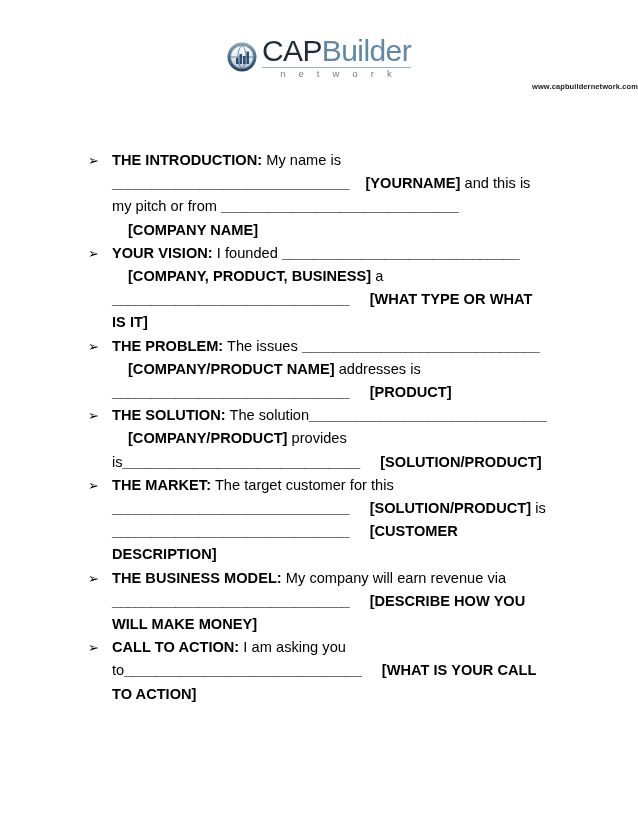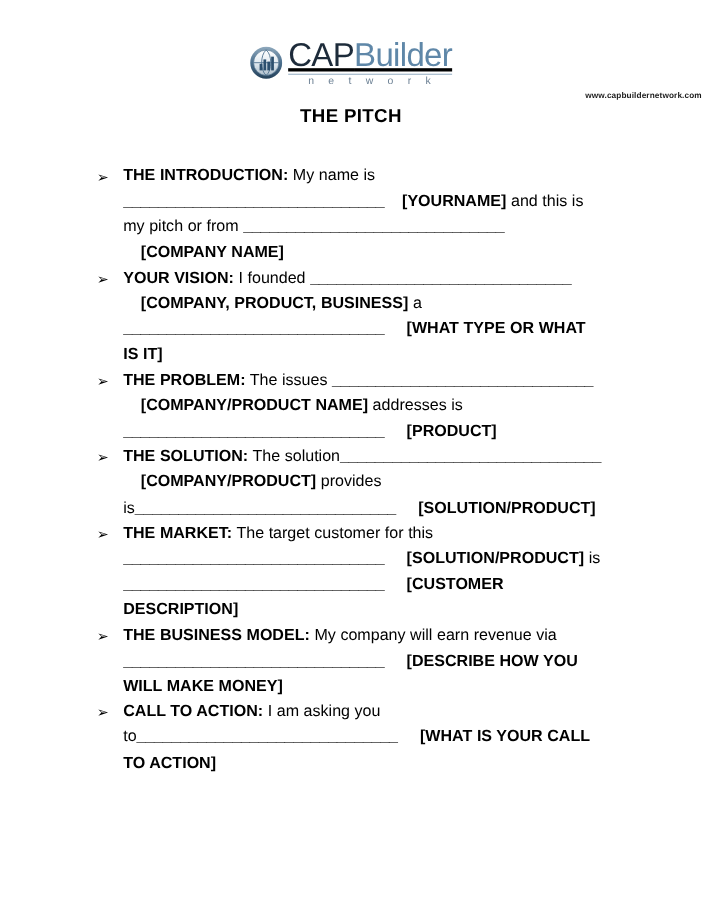--- a/index.html
+++ b/index.html
@@ -51,21 +51,20 @@
     align-items: stretch;
     line-height: 1;
   }
   .logo-main {
     font-family: "Liberation Sans", sans-serif;
     font-size: 30px;
     letter-spacing: -0.6px;
     line-height: 1;
     white-space: nowrap;
     text-align: left;
-    text-decoration: underline;
   }
   .logo-cap {
     color: #1d2b3a;
     font-weight: 400;
   }
   .logo-builder {
     color: #5f87a8;
     font-weight: 400;
   }
   .logo-rule {
@@ -175,21 +174,20 @@
       </svg>
       <div class="logo-word">
         <div class="logo-main"><span class="logo-cap">CAP</span><span class="logo-builder">Builder</span></div>
         <div class="logo-rule"></div>
         <div class="logo-network">n e t w o r k</div>
       </div>
     </div>
     <div class="logo-url">www.capbuildernetwork.com</div>
   </div>
 
-  <div class="doc-title">THE PITCH</div>
 
   <div class="pitch-list" id="pitch-list">
       <div class="pitch-item">
         <span class="bullet-icon">➢</span>
         <span class="pitch-text"><span class="lbl">THE INTRODUCTION:</span><span> My name is </span><span class="blank">______________________________</span><span class="ph">[YOURNAME]</span><span> and this is my pitch or from </span><span class="blank">______________________________</span><span> </span><span class="ph">[COMPANY NAME]</span></span>
       </div>
       <div class="pitch-item">
         <span class="bullet-icon">➢</span>
         <span class="pitch-text"><span class="lbl">YOUR VISION:</span><span> I founded </span><span class="blank">______________________________</span><span> </span><span class="ph">[COMPANY, PRODUCT, BUSINESS]</span><span> a </span><span class="blank">______________________________</span><span> </span><span class="ph">[WHAT TYPE OR WHAT IS IT]</span></span>
       </div>

